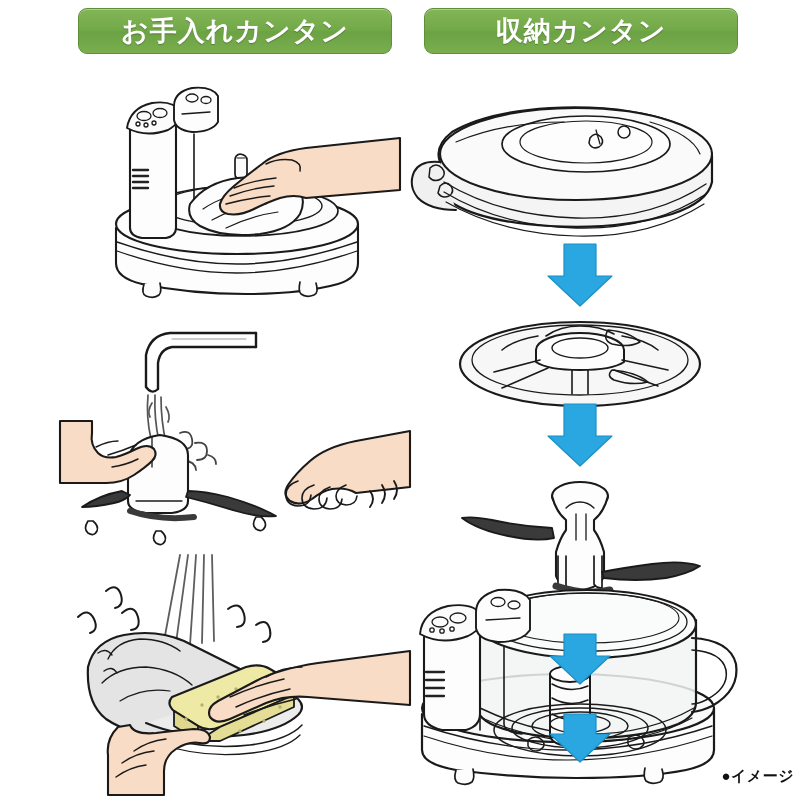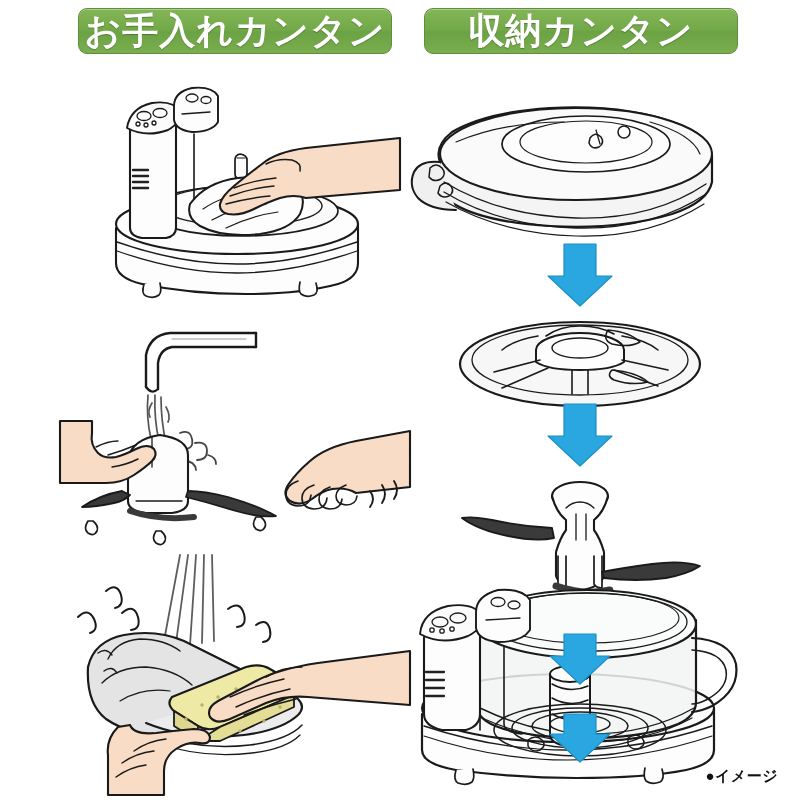--- a/index.html
+++ b/index.html
@@ -16,37 +16,37 @@
   .banner{
     position:absolute;top:0;height:44px;
     background:linear-gradient(180deg,#83b557 0%,#72a948 48%,#6ba244 52%,#7aae4e 100%);
     border:1px solid #5d9039;border-radius:9px;
     box-shadow:inset 0 1px 0 rgba(255,255,255,.35);
     display:flex;align-items:center;justify-content:center;
   }
   #banner-care{left:78px;width:312px;}
   #banner-storage{left:404px;width:312px;margin-left:20px;}
   .banner-text{
-    color:#ffffff;font-size:36px;font-weight:bold;letter-spacing:1px;
+    color:#ffffff;font-size:27px;font-weight:bold;letter-spacing:1px;
     text-shadow:0 1px 1px rgba(0,0,0,.28);
     white-space:nowrap;line-height:1;
   }
 
   
   .panel{position:absolute;}
   #panel-wipe-base   {left:70px; top:78px;  width:330px;height:225px;}
   #panel-rinse-blade {left:60px; top:315px; width:350px;height:235px;}
   #panel-sponge-lid  {left:60px; top:555px; width:350px;height:240px;}
   #panel-assembly    {left:400px;top:78px;  width:345px;height:700px;}
 
   .panel svg{display:block;width:100%;height:100%;overflow:visible;}
 
   
   #image-caption{
-    position:absolute;right:22px;bottom:14px;
+    position:absolute;right:6px;bottom:14px;
     font-size:15px;color:#111;font-weight:bold;letter-spacing:.5px;
     white-space:nowrap;
   }
 </style>
 </head>
 <body>
 
 <div class="page">
 
   <div class="banner-row">

